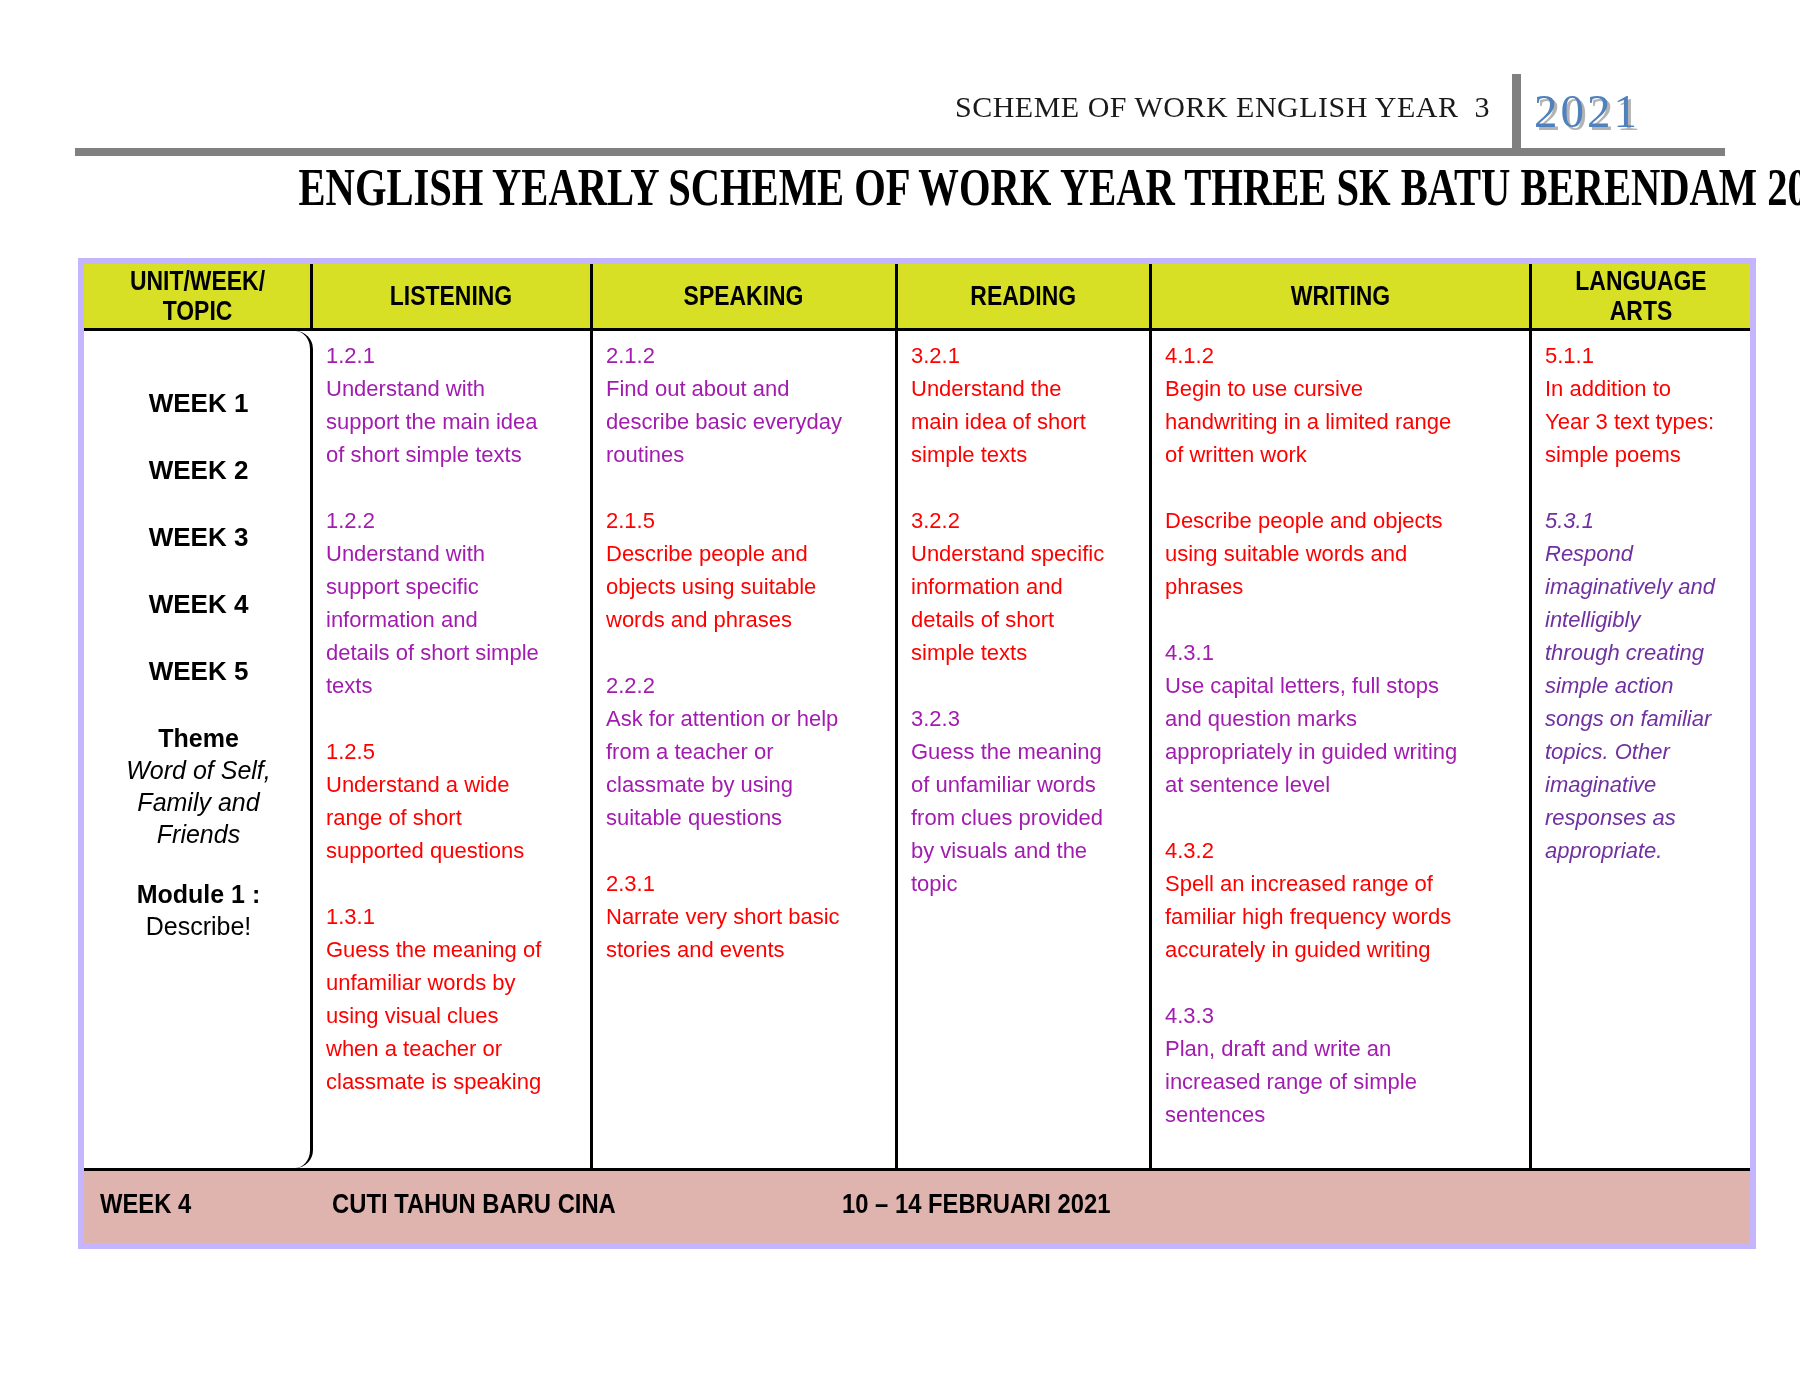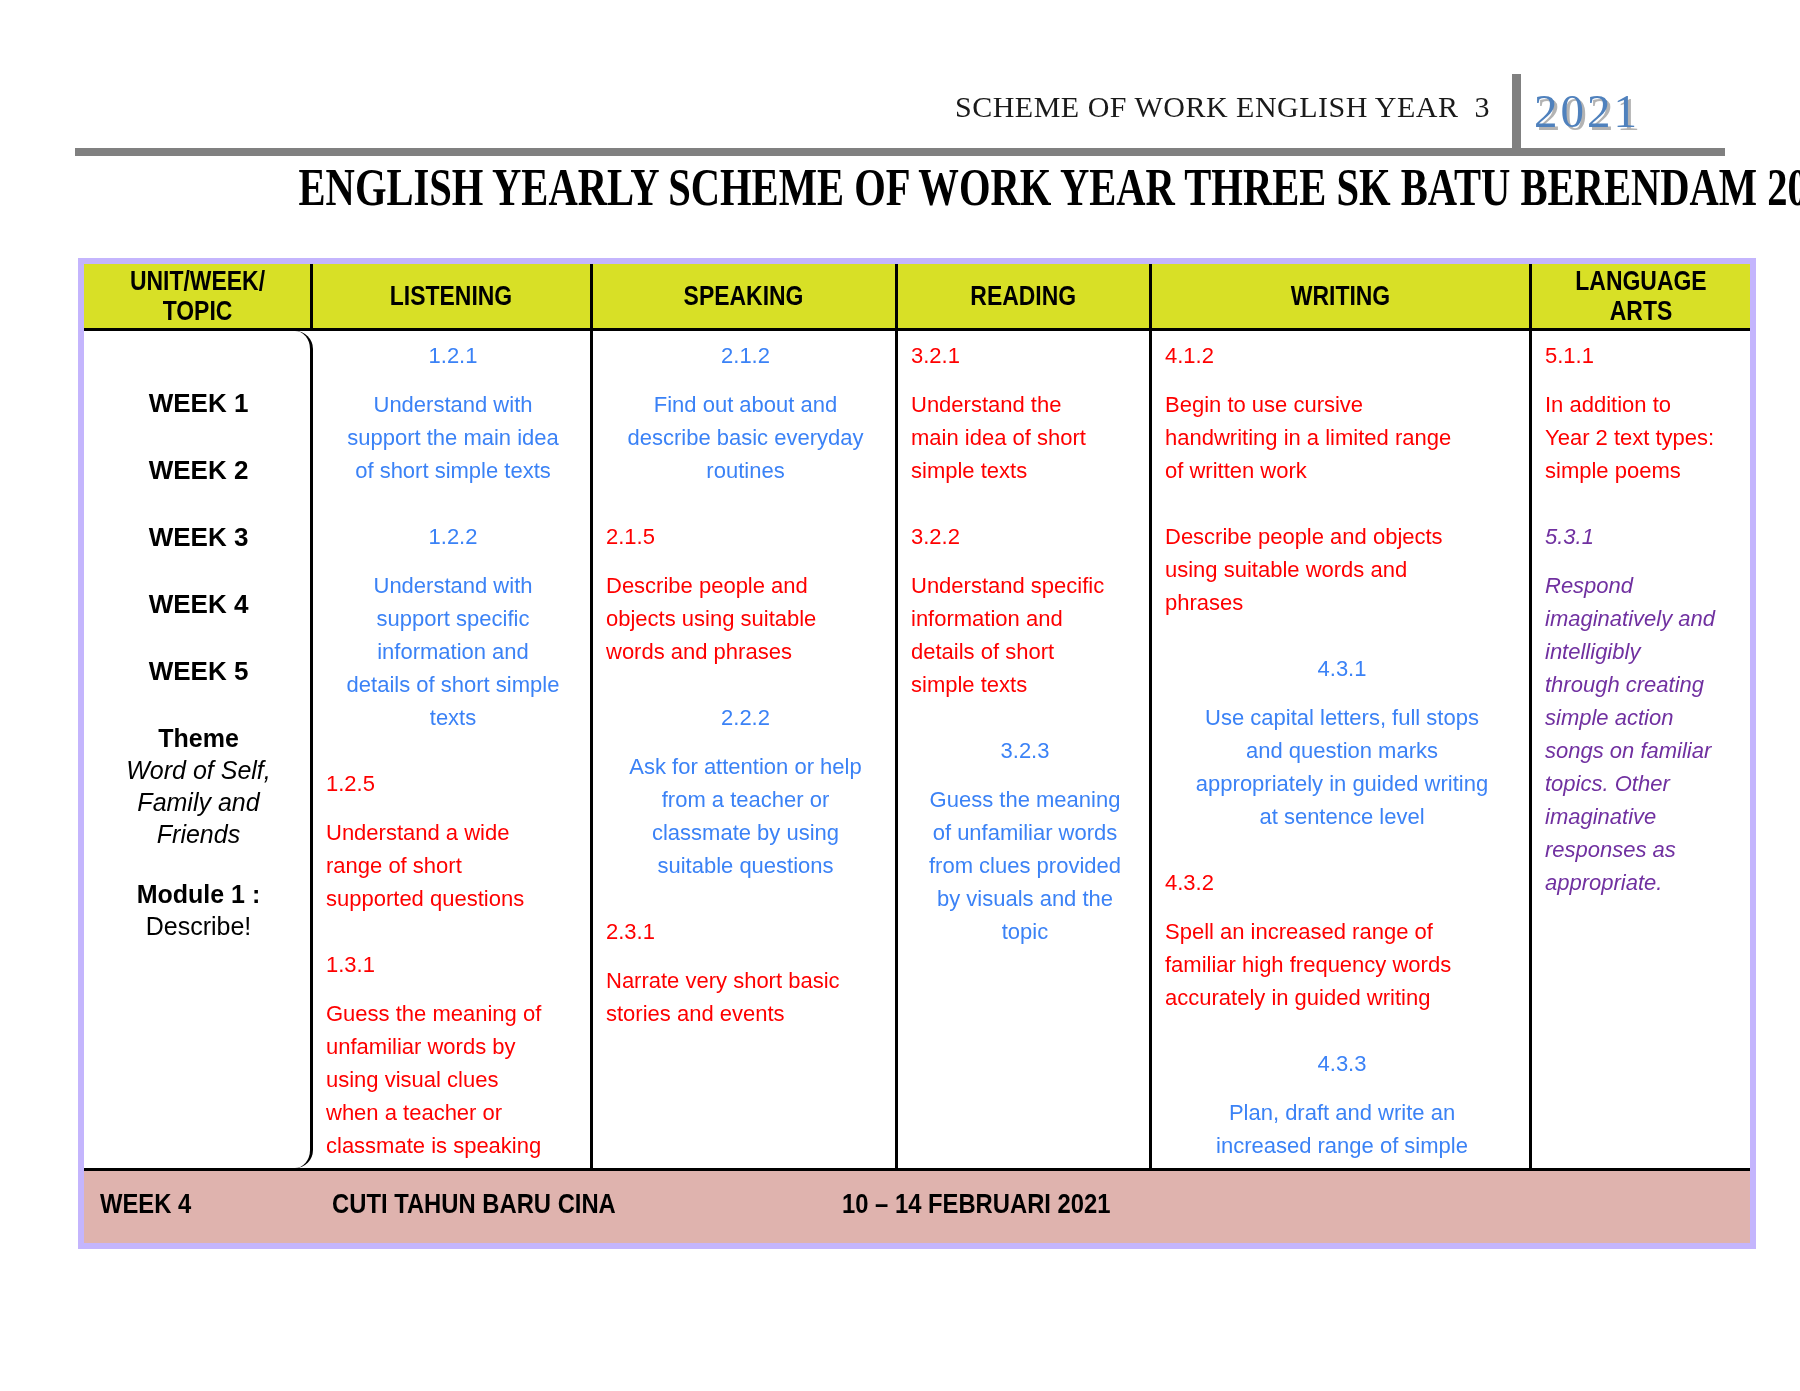--- a/index.html
+++ b/index.html
@@ -44,22 +44,22 @@
   .th:last-child{border-right:none;}
   .cond{display:inline-block;transform:scaleX(.85);white-space:pre-line;line-height:1.12;}
 
   .tbody{height:837px;}
   .cell{
     border-right:3px solid #000;padding:8px 10px 0 13px;box-sizing:border-box;
     font-size:22px;line-height:33px;overflow:hidden;
   }
   .cell:last-child{border-right:none;}
   .para{margin:0 0 33px 0;}
-  .ptext{white-space:pre-line;margin-top:16px;}
-  .c-black{color:#3b82f6;text-align:center;}
+  .ptext{white-space:pre-line;}
+  .c-black{color:#a21caf;}
   .c-red{color:var(--red);}
   .c-purple{color:var(--purple);font-style:italic;}
 
   .unit-cell{text-align:center;padding-top:56px;border-radius:18px;}
   .week{font-weight:700;font-size:26px;line-height:33px;margin-bottom:34px;}
   .theme-block{margin-top:20px;}
   .theme-label{font-weight:700;font-size:25px;line-height:32px;}
   .theme-text{font-style:italic;font-size:25px;line-height:32px;white-space:pre-line;}
   .module-block{margin-top:28px;}
   .module-label{font-weight:700;font-size:25px;line-height:32px;}
@@ -238,21 +238,21 @@
             <div>4.3.3</div>
             <div class="ptext">Plan, draft and write an
 increased range of simple
 sentences</div>
           </div>
         </div>
       <div class="cell" id="cell-language_arts">
           <div class="para c-red">
             <div>5.1.1</div>
             <div class="ptext">In addition to
-Year 2 text types:
+Year 3 text types:
 simple poems</div>
           </div>
           <div class="para c-purple">
             <div>5.3.1</div>
             <div class="ptext">Respond
 imaginatively and
 intelligibly
 through creating
 simple action
 songs on familiar

